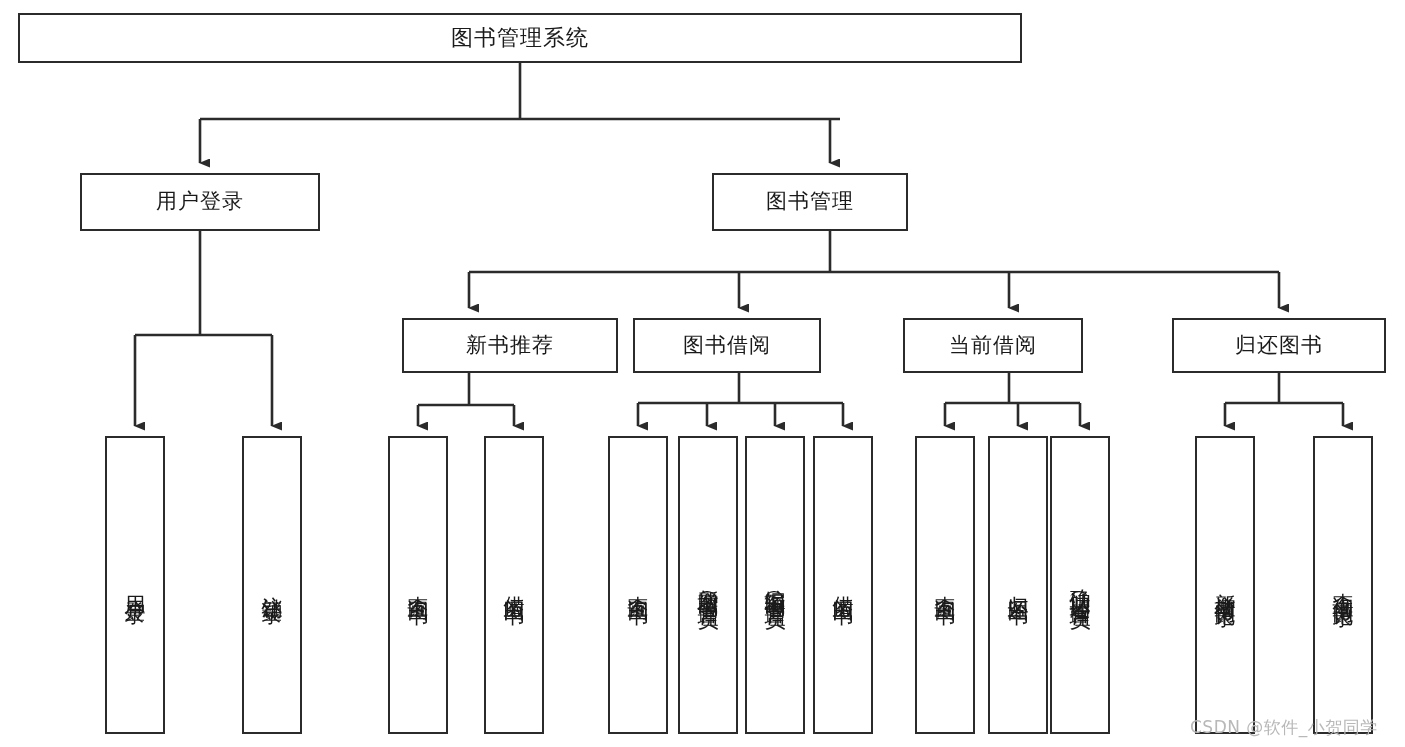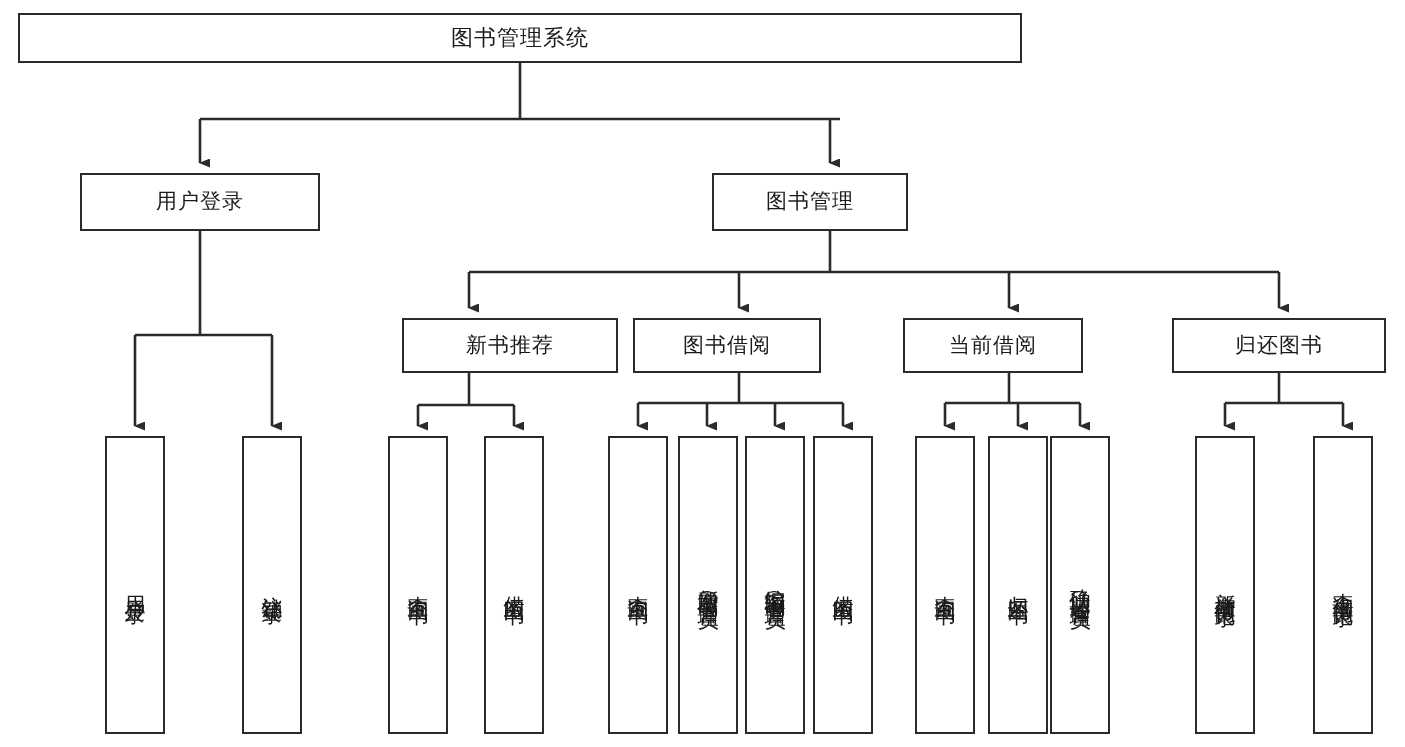--- a/index.html
+++ b/index.html
@@ -179,14 +179,15 @@
   <div class="node vertical" id="node-leaf-10" style="left: 1050px; top: 436px; width: 60px; height: 298px;">
     <span class="label">确认归还（管理员）</span>
   </div>
   <div class="node vertical" id="node-leaf-11" style="left: 1195px; top: 436px; width: 60px; height: 298px;">
     <span class="label">新增借阅记录</span>
   </div>
   <div class="node vertical" id="node-leaf-12" style="left: 1313px; top: 436px; width: 60px; height: 298px;">
     <span class="label">查询借阅记录</span>
   </div>
 
+  <div class="watermark" id="watermark" style="left: 1190px; top: 716px;">CSDN @软件_小贺同学</div>
 
 </div>
 
 </body></html>

